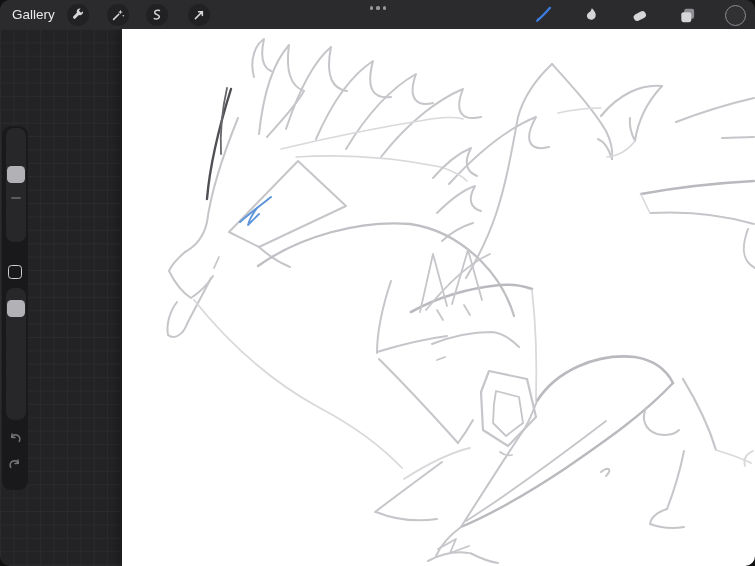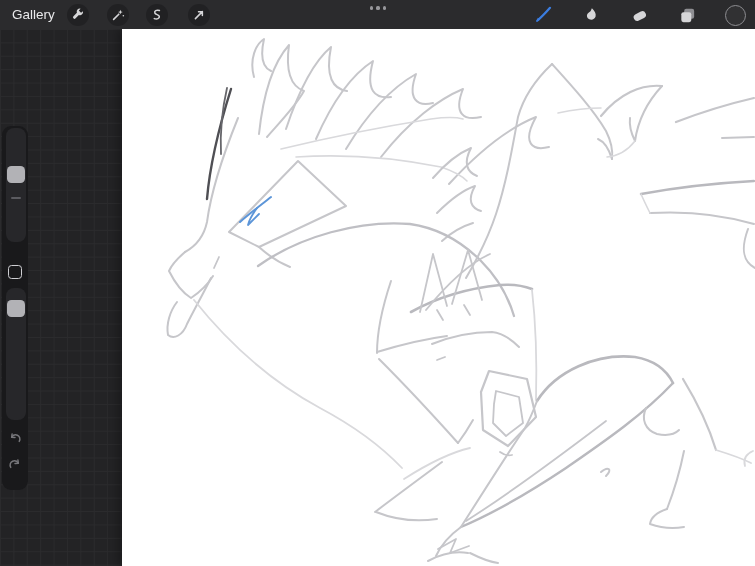--- a/index.html
+++ b/index.html
@@ -6,20 +6,21 @@
   *{box-sizing:border-box;}
   .screen{
     position:relative;width:755px;height:566px;overflow:hidden;
     font-family:"Liberation Sans",sans-serif;
     background-color:#232325;
     background-image:
       linear-gradient(#2b2b2d 1px, transparent 1px),
       linear-gradient(90deg,#2b2b2d 1px, transparent 1px);
     background-size:13.4px 13.4px;
     background-position:0 29px;
+    border-radius:10px;
   }
   
   .topbar{
     position:absolute;left:0;top:0;width:755px;height:29px;
     background:#2b2b2d;z-index:30;
   }
   .gallery-btn{
     position:absolute;left:12px;top:0;height:29px;line-height:29px;
     background:none;border:none;padding:0;margin:0;
     color:#e9e9eb;font-size:13.5px;font-family:"Liberation Sans",sans-serif;cursor:pointer;

